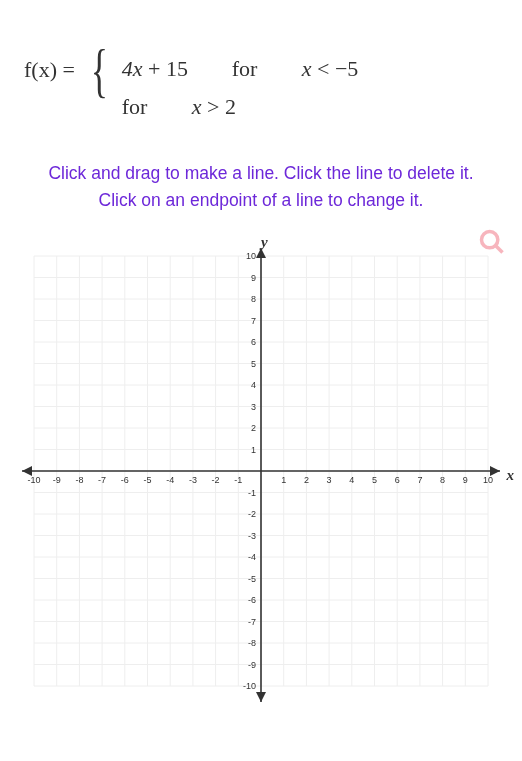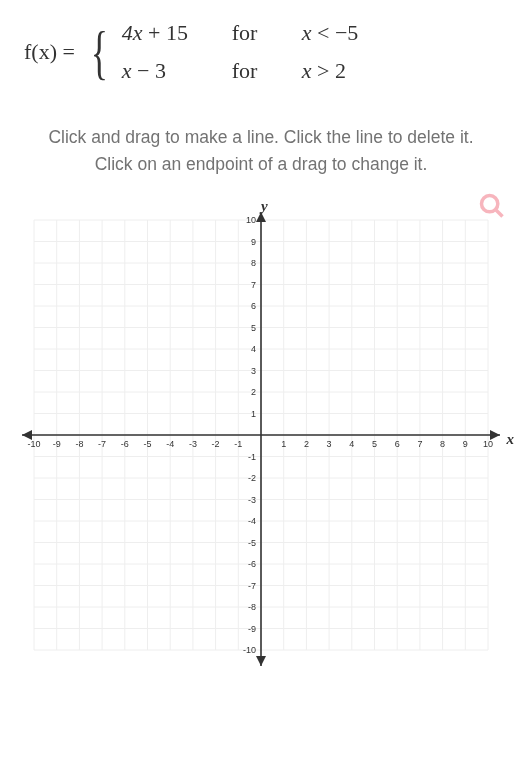--- a/index.html
+++ b/index.html
@@ -30,28 +30,28 @@
     }
     .pieces {
       display: inline-flex;
       flex-direction: column;
       gap: 12px;
     }
     .piece-row {
       display: flex;
       align-items: baseline;
     }
-    .expr { width: 110px; font-style: italic; }
+    .expr { width: 110px; font-style: italic; margin-top: 36px; }
     .for { width: 70px; font-style: normal; }
     .cond { font-style: italic; text-align: center; }
     .minus { font-style: normal; }
     .instructions {
       font-family: -apple-system, 'Helvetica Neue', Arial, sans-serif;
       font-size: 17.5px;
-      color: #737373;
+      color: #6d28d9;
       text-align: center;
       line-height: 1.55;
       margin-bottom: 22px;
       padding: 0 10px;
     }
     .graph-wrap {
       position: relative;
       width: 482px;
       margin: 0 auto;
     }
@@ -97,30 +97,29 @@
 <div class="equation">
   <span class="func-name">f(x) =</span>
   <span class="brace">{</span>
   <div class="pieces">
     <div class="piece-row">
       <span class="expr"><span>4</span><span>x</span><span class="minus"> + 15</span></span>
       <span class="for">for</span>
       <span class="cond"><span>x</span><span class="minus"> &lt; </span><span class="minus">−5</span></span>
     </div>
     <div class="piece-row">
-      <span class="expr"><span></span><span>x</span><span class="minus"> − 3</span></span>
       <span class="for">for</span>
       <span class="cond"><span>x</span><span class="minus"> &gt; </span><span class="minus">2</span></span>
     </div>
   </div>
 </div>
 
 <div class="instructions">
   <div>Click and drag to make a line. Click the line to delete it.</div>
-  <div>Click on an endpoint of a drag to change it.</div>
+  <div>Click on an endpoint of a line to change it.</div>
 </div>
 
 <div class="graph-wrap">
   <div class="zoom-icon">
     <svg viewBox="0 0 24 24" fill="none" stroke="#f7b5bd" stroke-width="3">
       <circle cx="10" cy="10" r="7"></circle>
       <line x1="15" y1="15" x2="21" y2="21"></line>
     </svg>
   </div>
   <div class="axis-label-y">y</div>

